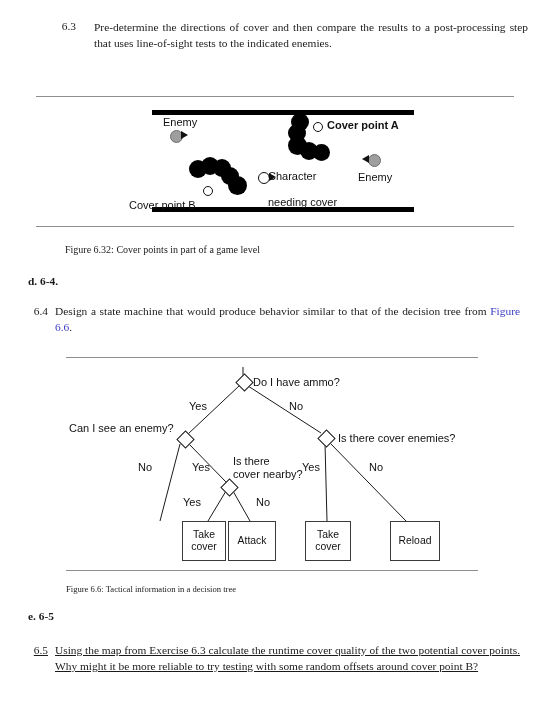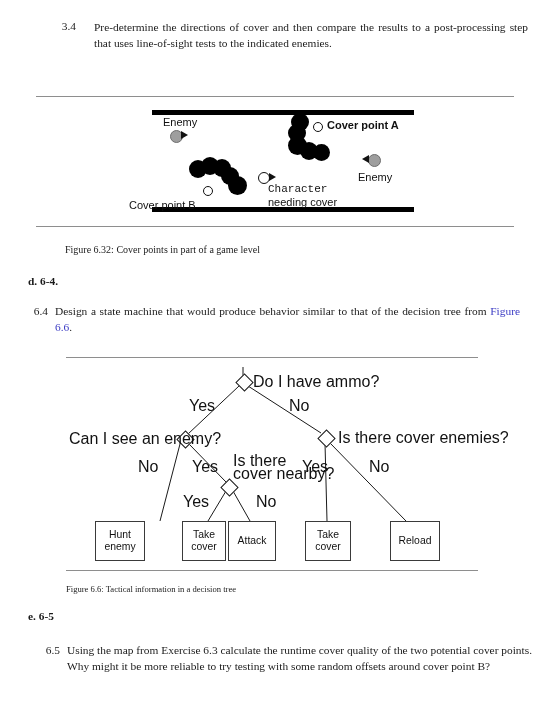--- a/index.html
+++ b/index.html
@@ -55,41 +55,41 @@
   .tri.left{border-top:4px solid transparent;border-bottom:4px solid transparent;border-right:7px solid #111;}
   .cpcircle{
     position:absolute;width:8px;height:8px;border-radius:50%;
     background:#fff;border:1.3px solid #111;
   }
 
   
   .tree{position:absolute;}
   .tlabel{
     position:absolute;font-family:"Liberation Sans",sans-serif;
-    font-size:16px;line-height:12px;color:#111;white-space:nowrap;
+    font-size:11px;line-height:12px;color:#111;white-space:nowrap;
   }
   .diamond{
     position:absolute;width:11px;height:11px;background:#ffffff;
     border:1.2px solid #1a1a1a;transform:rotate(45deg);
   }
   .leaf{
     position:absolute;background:#ffffff;border:1.4px solid #3a3a3a;
     font-family:"Liberation Sans",sans-serif;font-size:10.4px;
     line-height:12px;color:#111;display:flex;align-items:center;
     justify-content:center;text-align:center;
   }
   svg.edges{position:absolute;left:0;top:0;overflow:visible;}
 </style>
 </head>
 <body>
 
 <div class="page">
 
   <div class="ex" style="left:48px;top:18px;width:480px;">
-    <div class="num">3.4</div>
+    <div class="num">6.3</div>
     <div class="body">
       <p style="margin-top:1px;margin-left:11px;">Pre-determine the directions of cover and then compare the results to a post-processing step that uses line-of-sight tests to the indicated enemies.</p>
     </div>
   </div>
 
   <div class="rule" style="left:36px;top:96px;width:478px;"></div>
   <div class="rule" style="left:36px;top:226px;width:478px;"></div>
 
   <div class="map" style="left:0;top:0;width:551px;height:240px;">
 
@@ -117,21 +117,21 @@
 
     <div class="enemy-dot" style="left:368px;top:154px;"></div>
     <div class="tri left" style="left:362px;top:155px;"></div>
     <div class="mlabel" style="left:358px;top:171px;">Enemy</div>
 
     <div class="mlabel" style="left:129px;top:199px;">Cover point B</div>
     <div class="cpcircle" style="left:203px;top:186px;"></div>
 
     <div class="char-dot" style="left:258px;top:172px;"></div>
     <div class="tri right" style="left:269px;top:173px;"></div>
-    <div class="mlabel" style="left:268px;top:183px;font-family:Liberation Mono, monospace;">Character</div>
+    <div class="mlabel" style="left:268px;top:170px;">Character</div>
     <div class="mlabel" style="left:268px;top:196px;">needing cover</div>
   </div>
 
   <div class="figcap" style="left:65px;top:243px;">Figure 6.32: Cover points in part of a game level</div>
 
   <div class="answer" style="left:28px;top:273px;">d. 6-4.</div>
 
   <div class="ex" style="left:20px;top:303px;width:500px;">
     <div class="num">6.4</div>
     <div class="body" style="width:465px;">
@@ -166,56 +166,52 @@
         <line x1="330" y1="443" x2="406" y2="521"></line>
       </g>
     </svg>
 
     <div class="diamond" style="left:238px;top:376px;"></div>
     <div class="diamond" style="left:179px;top:433px;"></div>
     <div class="diamond" style="left:223px;top:481px;"></div>
     <div class="diamond" style="left:320px;top:432px;"></div>
 
     <div class="tlabel" style="left:253px;top:376px;">Do I have ammo?</div>
-    <div class="tlabel" style="left:69px;top:433px;">Can I see an enemy?</div>
+    <div class="tlabel" style="left:69px;top:422px;">Can I see an enemy?</div>
     <div class="tlabel" style="left:338px;top:432px;">Is there cover enemies?</div>
     <div class="tlabel" style="left:233px;top:455px;">Is there</div>
     <div class="tlabel" style="left:233px;top:468px;">cover nearby?</div>
 
     <div class="tlabel" style="left:189px;top:400px;">Yes</div>
     <div class="tlabel" style="left:289px;top:400px;">No</div>
     <div class="tlabel" style="left:138px;top:461px;">No</div>
     <div class="tlabel" style="left:192px;top:461px;">Yes</div>
     <div class="tlabel" style="left:183px;top:496px;">Yes</div>
     <div class="tlabel" style="left:256px;top:496px;">No</div>
     <div class="tlabel" style="left:302px;top:461px;">Yes</div>
     <div class="tlabel" style="left:369px;top:461px;">No</div>
 
-    <div class="leaf" style="left:95px;top:521px;width:48px;height:38px;flex-direction:column;">
-      <span>Hunt</span>
-      <span>enemy</span>
-    </div>
     <div class="leaf" style="left:182px;top:521px;width:42px;height:38px;flex-direction:column;">
       <span>Take</span>
       <span>cover</span>
     </div>
     <div class="leaf" style="left:228px;top:521px;width:46px;height:38px;">
       <span>Attack</span>
     </div>
     <div class="leaf" style="left:305px;top:521px;width:44px;height:38px;flex-direction:column;">
       <span>Take</span>
       <span>cover</span>
     </div>
     <div class="leaf" style="left:390px;top:521px;width:48px;height:38px;">
       <span>Reload</span>
     </div>
   </div>
 
   <div class="figcap small" style="left:66px;top:583px;">Figure 6.6: Tactical information in a decision tree</div>
 
   <div class="answer" style="left:28px;top:608px;">e. 6-5</div>
 
-  <div class="ex" style="left:32px;top:642px;width:500px;">
+  <div class="ex" style="left:20px;top:642px;width:500px;text-decoration:underline;">
     <div class="num">6.5</div>
     <div class="body" style="width:465px;">Using the map from Exercise 6.3 calculate the runtime cover quality of the two potential cover points.  Why might it be more reliable to try testing with some random offsets around cover point B?</div>
   </div>
 
 </div>
 
 </body></html>

